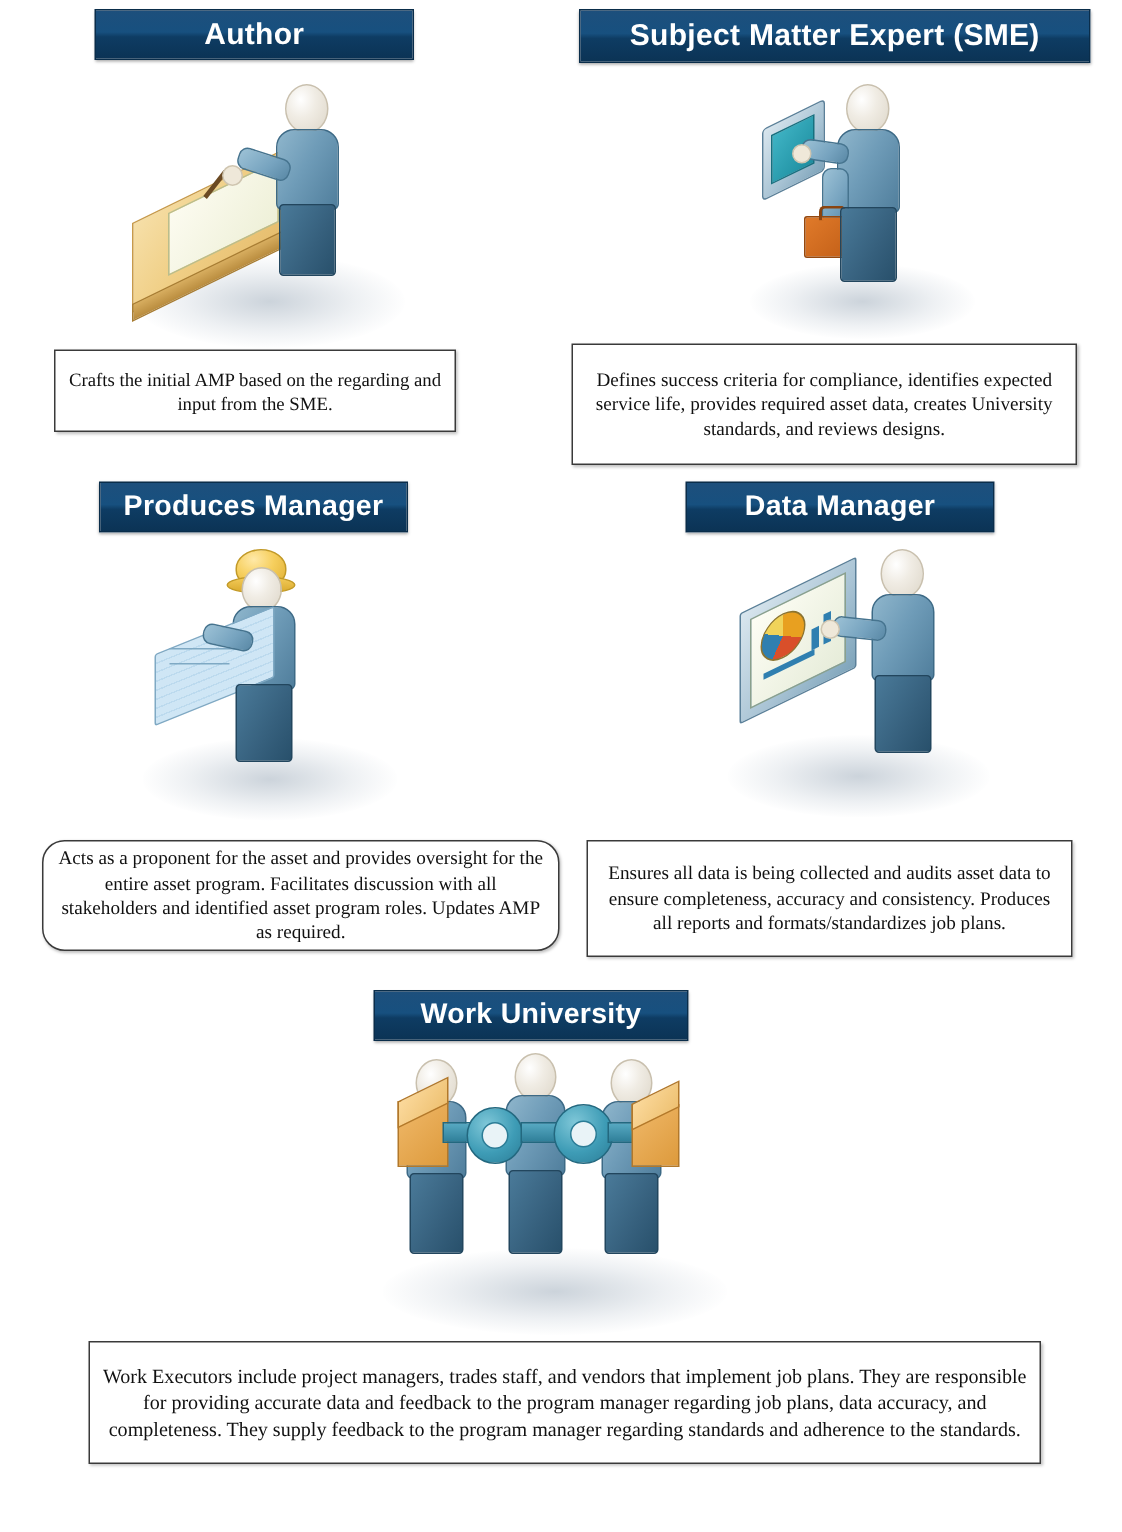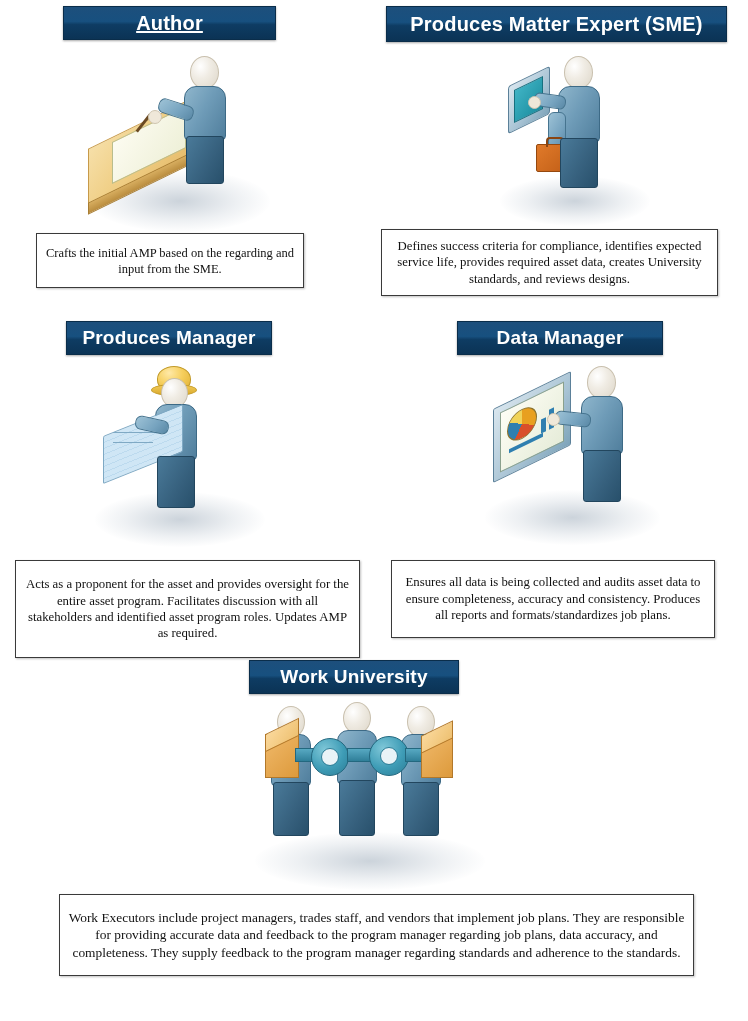--- a/index.html
+++ b/index.html
@@ -213,21 +213,21 @@
   }
   .connector {
     position: absolute;
     background: linear-gradient(to bottom, #57a9c2, #2f7f99);
     border: 1px solid #23687f;
   }
 </style>
 </head>
 <body>
 
-<div class="banner" style="left:63px; top:6px; width:213px; height:34px; font-size:20px;text-decoration:underline;">
+<div class="banner" style="left:63px; top:6px; width:213px; height:34px; font-size:20px;">
   <span>Author</span>
 </div>
 
 <div class="figure" style="left:80px; top:50px; width:200px; height:175px;">
   <div class="fig-shadow" style="left:10px; top:120px; width:180px; height:62px;"></div>
 
   <div class="desk-top" style="left:8px; top:68px; width:124px; height:58px;"></div>
   <div class="desk-paper" style="left:32px; top:74px; width:72px; height:40px;"></div>
   <div class="desk-side" style="left:8px; top:122px; width:124px; height:10px; transform:skewY(-26deg);"></div>
   <div class="pen" style="left:62px; top:62px; width:3px; height:22px;"></div>
@@ -237,41 +237,41 @@
   <div class="arm" style="left:78px; top:52px; width:34px; height:13px; transform:rotate(18deg); border-radius:6px;"></div>
   <div class="hand" style="left:68px; top:60px; width:12px; height:12px;"></div>
   <div class="legs" style="left:106px; top:86px; width:36px; height:46px; border-radius:3px;"></div>
 </div>
 
 <div class="descbox" style="left:36px; top:233px; width:268px; height:55px; font-size:12.5px;">
   <span>Crafts the initial AMP based on the regarding and input from the SME.</span>
 </div>
 
 <div class="banner" style="left:386px; top:6px; width:341px; height:36px; font-size:20px;">
-  <span>Produces Matter Expert (SME)</span>
+  <span>Subject Matter Expert (SME)</span>
 </div>
 
 <div class="figure" style="left:490px; top:52px; width:160px; height:168px;">
   <div class="fig-shadow" style="left:10px; top:124px; width:150px; height:50px;"></div>
 
   <div class="screen-frame" style="left:18px; top:24px; width:40px; height:46px; border-radius:3px;"></div>
   <div class="screen-teal" style="left:24px; top:31px; width:27px; height:31px;"></div>
 
   <div class="head" style="left:74px; top:4px; width:27px; height:31px;"></div>
   <div class="torso" style="left:68px; top:34px; width:40px; height:54px; border-radius:12px 12px 4px 4px;"></div>
   <div class="arm" style="left:44px; top:42px; width:30px; height:12px; transform:rotate(8deg); border-radius:6px;"></div>
   <div class="hand" style="left:38px; top:44px; width:11px; height:11px;"></div>
   <div class="arm" style="left:58px; top:60px; width:16px; height:36px; border-radius:6px;"></div>
 
   <div class="case" style="left:46px; top:92px; width:34px; height:26px; border-radius:2px;"></div>
   <div class="case-handle" style="left:56px; top:85px; width:14px; height:8px;"></div>
   <div class="legs" style="left:70px; top:86px; width:36px; height:48px; border-radius:3px;"></div>
 </div>
 
-<div class="descbox" style="left:381px; top:229px; width:337px; height:67px; font-size:12.8px;justify-content:flex-end;">
+<div class="descbox" style="left:381px; top:229px; width:337px; height:81px; font-size:12.8px;justify-content:flex-end;">
   <span>Defines success criteria for compliance, identifies expected service life, provides required asset data, creates University standards, and reviews designs.</span>
 </div>
 
 <div class="banner" style="left:66px; top:321px; width:206px; height:34px; font-size:19px;">
   <span>Produces Manager</span>
 </div>
 
 <div class="figure" style="left:95px; top:362px; width:180px; height:185px;">
   <div class="fig-shadow" style="left:0px; top:130px; width:170px; height:55px;"></div>
 
@@ -280,21 +280,21 @@
   <div class="head" style="left:66px; top:16px; width:25px; height:28px;"></div>
   <div class="torso" style="left:60px; top:42px; width:40px; height:54px; border-radius:12px 12px 4px 4px;"></div>
 
   <div class="blueprint" style="left:8px; top:58px; width:78px; height:46px; border-radius:2px;"></div>
   <div class="blueprint-line" style="left:18px; top:70px; width:48px; height:1px;"></div>
   <div class="blueprint-line" style="left:18px; top:80px; width:40px; height:1px;"></div>
   <div class="arm" style="left:40px; top:56px; width:32px; height:12px; transform:rotate(12deg); border-radius:6px;"></div>
   <div class="legs" style="left:62px; top:94px; width:36px; height:50px; border-radius:3px;"></div>
 </div>
 
-<div class="descbox" style="left:15px; top:560px; width:345px; height:98px; font-size:12.8px;">
+<div class="descbox" style="left:28px; top:560px; width:345px; height:74px; font-size:12.8px;border-radius:15px;">
   <span>Acts as a proponent for the asset and provides oversight for the entire asset program. Facilitates discussion with all stakeholders and identified asset program roles. Updates AMP as required.</span>
 </div>
 
 <div class="banner" style="left:457px; top:321px; width:206px; height:34px; font-size:19px;">
   <span>Data Manager</span>
 </div>
 
 <div class="figure" style="left:485px; top:360px; width:180px; height:190px;">
   <div class="fig-shadow" style="left:0px; top:130px; width:175px; height:55px;"></div>
 

